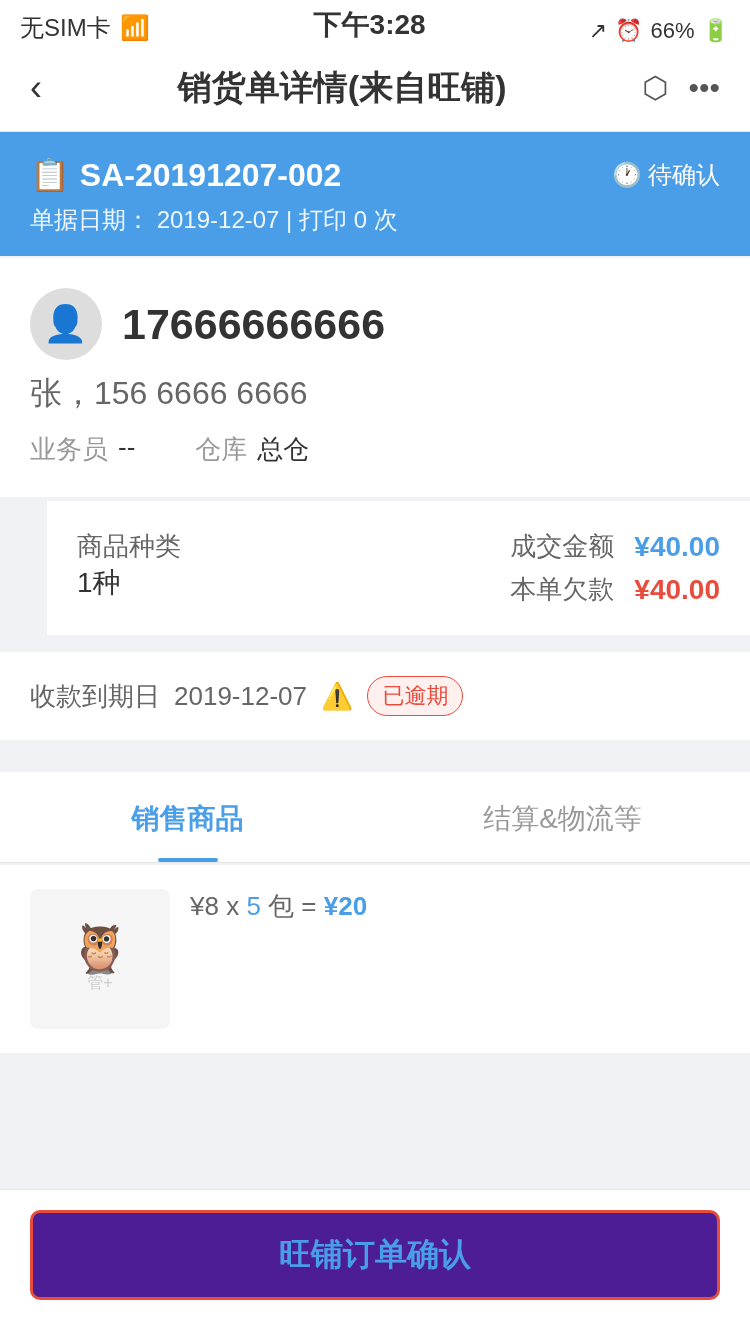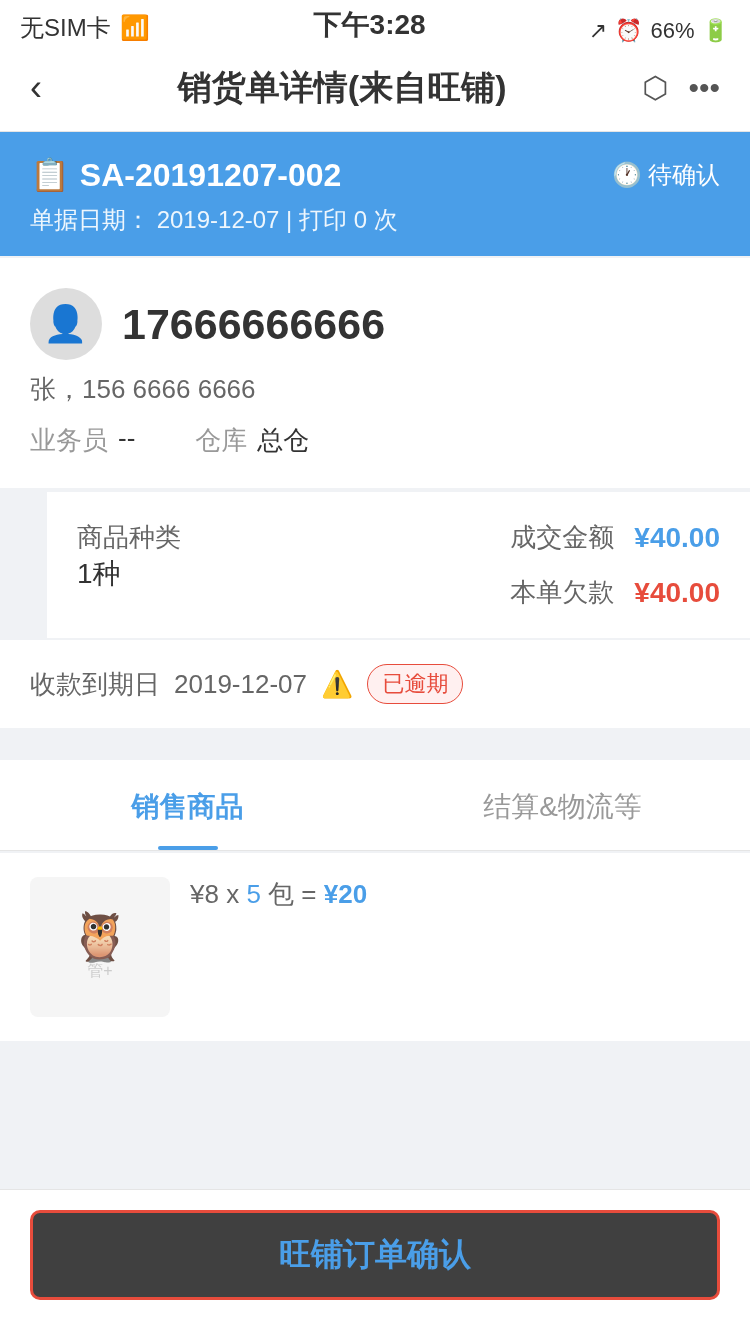--- a/index.html
+++ b/index.html
@@ -109,21 +109,21 @@
       justify-content: center;
       font-size: 36px;
       color: #999;
     }
     .customer-phone {
       font-size: 43px;
       font-weight: 600;
       color: #333;
     }
     .customer-name {
-      font-size: 26px;
+      font-size: 32px;
       color: #666;
       margin-bottom: 16px;
     }
     .customer-meta {
       display: flex;
       gap: 60px;
       font-size: 26px;
       color: #666;
     }
     .customer-meta-item { display: flex; gap: 10px; }
@@ -146,37 +146,37 @@
       align-items: flex-start;
       justify-content: space-between;
       margin-left: 47px;
     }
     .summary-left { font-size: 26px; color: #666; }
     .summary-left-value { font-size: 28px; color: #333; font-weight: 500; }
     .summary-right {
       display: flex;
       flex-direction: column;
       align-items: flex-end;
-      gap: 20px;
+      gap: 8px;
     }
     .summary-row {
       display: flex;
       gap: 20px;
       align-items: center;
     }
     .summary-row-label { font-size: 26px; color: #666; }
     .summary-row-value { font-size: 28px; font-weight: 600; }
     .value-blue { color: #4a9ee8; }
     .value-red { color: #e74c3c; }
 
     
     .due-section {
       background: #fff;
       padding: 24px 30px;
-      margin-top: 0;
+      margin-top: 15px;
       display: flex;
       align-items: center;
       gap: 14px;
       font-size: 26px;
       color: #666;
     }
     .overdue-badge {
       background: #fff0f0;
       border: 1px solid #e74c3c;
       color: #e74c3c;
@@ -276,21 +276,21 @@
       position: fixed;
       bottom: 0;
       width: 750px;
       background: #fff;
       padding: 20px 30px 34px;
       border-top: 1px solid #e5e5e5;
     }
     .confirm-btn {
       width: 100%;
       height: 90px;
-      background: #404040;
+      background: #4c1d95;
       border: 3px solid #e74c3c;
       border-radius: 10px;
       color: #4a9ee8;
       font-size: 32px;
       font-weight: 600;
       cursor: pointer;
       display: flex;
       align-items: center;
       justify-content: center;
     }

